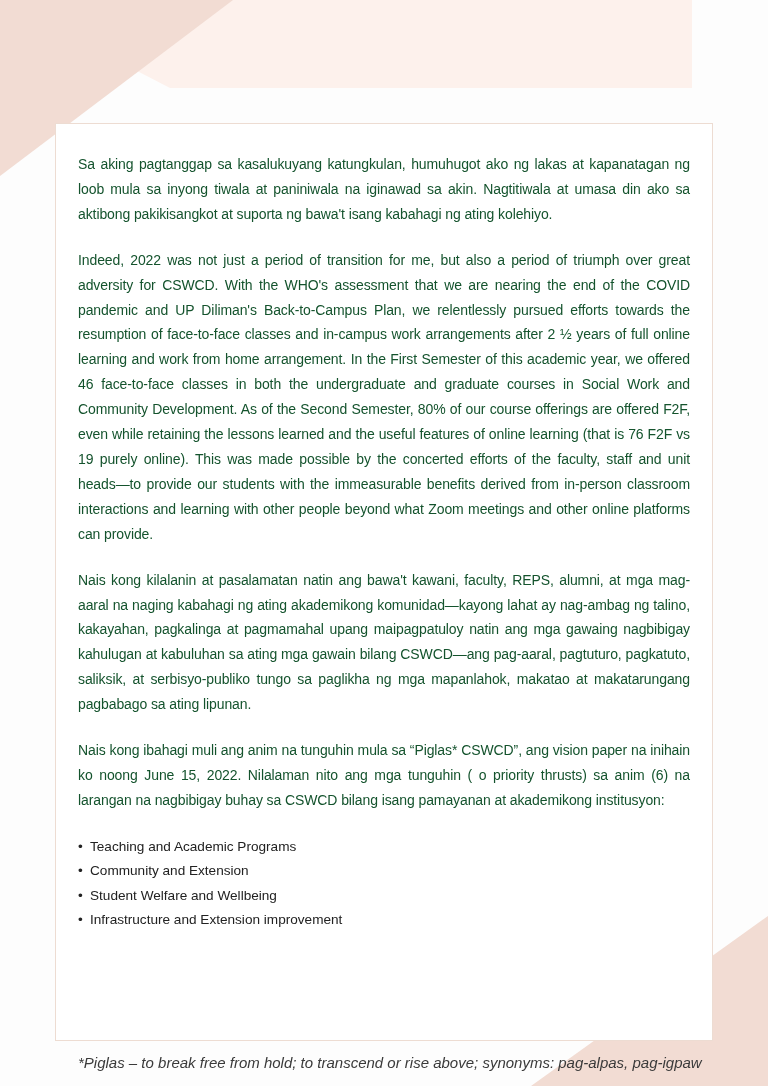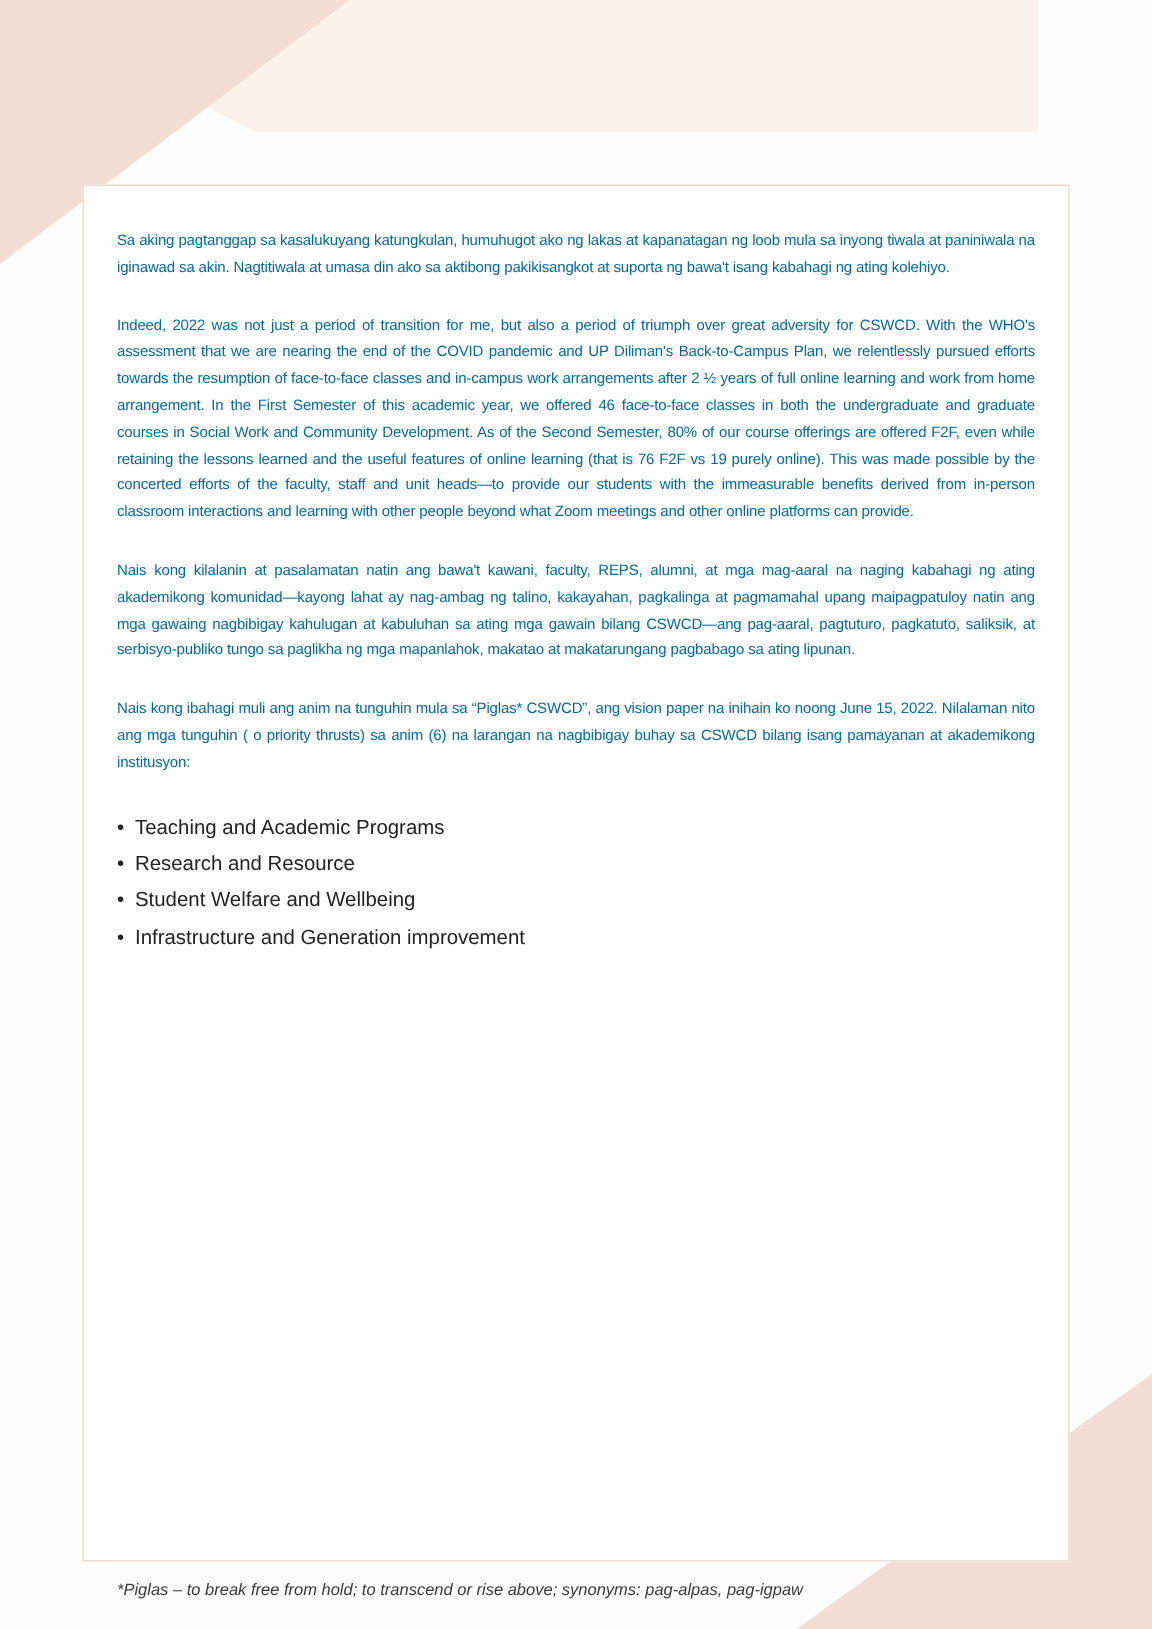--- a/index.html
+++ b/index.html
@@ -36,23 +36,23 @@
     background: #ffffff;
     border: 1px solid #eddcd2;
     z-index: 2;
   }
   .doc-inner {
     padding: 28px 22px 10px 22px;
   }
 
   p.para {
     margin: 0 0 21px 0;
-    font-size: 10px;
+    font-size: 14px;
     line-height: 1.78;
-    color: #0369a1;
+    color: #14532d;
     text-align: justify;
     text-justify: inter-word;
     letter-spacing: -0.1px;
   }
   p.para:last-of-type { margin-bottom: 0; }
 
   .italic { }
 
   ul.thrust-list {
     list-style: none;
@@ -74,21 +74,21 @@
     top: 0;
     color: #222222;
   }
 
   
   .footnote {
     position: absolute;
     left: 78px;
     top: 1053px;
     width: 560px;
-    font-size: 11px;
+    font-size: 15px;
     font-style: italic;
     color: #3a3a3a;
     line-height: 1.3;
     z-index: 3;
     white-space: nowrap;
   }
 </style>
 </head>
 <body>
 
@@ -107,21 +107,21 @@
     <p class="para">Sa aking pagtanggap sa kasalukuyang katungkulan, humuhugot ako ng lakas at kapanatagan ng loob mula sa inyong tiwala at paniniwala na iginawad sa akin. Nagtitiwala at umasa din ako sa aktibong pakikisangkot at suporta ng bawa't isang kabahagi ng ating kolehiyo.</p>
 
     <p class="para">Indeed, 2022 was not just a period of transition for me, but also a period of triumph over great adversity for CSWCD. With the WHO's assessment that we are nearing the end of the COVID pandemic and UP Diliman's Back-to-Campus Plan, we relentlessly pursued efforts towards the resumption of face-to-face classes and in-campus work arrangements after 2 ½ years of full online learning and work from home arrangement. In the First Semester of this academic year, we offered 46 face-to-face classes in both the undergraduate and graduate courses in Social Work and Community Development. As of the Second Semester, 80% of our course offerings are offered F2F, even while retaining the lessons learned and the useful features of online learning (that is 76 F2F vs 19 purely online). This was made possible by the concerted efforts of the faculty, staff and unit heads—to provide our students with the immeasurable benefits derived from in-person classroom interactions and learning with other people beyond what Zoom meetings and other online platforms can provide.</p>
 
     <p class="para">Nais kong kilalanin at pasalamatan natin ang bawa't kawani, faculty, REPS,  alumni, at mga mag-aaral na naging kabahagi ng ating akademikong komunidad—kayong lahat ay nag-ambag ng talino, kakayahan, pagkalinga at pagmamahal upang maipagpatuloy natin ang mga gawaing nagbibigay kahulugan at kabuluhan sa ating mga gawain bilang CSWCD—ang pag-aaral, pagtuturo, pagkatuto, saliksik, at serbisyo-publiko tungo sa paglikha ng mga mapanlahok, makatao at makatarungang pagbabago sa ating lipunan.</p>
 
     <p class="para"><span>Nais kong ibahagi muli ang anim na tunguhin mula sa </span><span class="italic">“Piglas* CSWCD”</span><span>, ang vision paper na inihain ko noong June 15, 2022. Nilalaman nito ang mga tunguhin ( o priority thrusts) sa anim (6) na larangan na nagbibigay buhay sa CSWCD bilang isang pamayanan at akademikong institusyon:</span></p>
 
     <ul class="thrust-list">
       <li>Teaching and Academic Programs</li>
-      <li>Research and Resource</li>
+      <li>Community and Extension</li>
       <li>Student Welfare and Wellbeing</li>
-      <li>Infrastructure and Generation improvement</li>
+      <li>Infrastructure and Extension improvement</li>
     </ul>
 
   </div>
 </div>
 
 <div class="footnote">*Piglas – to break free from hold; to transcend or rise above; synonyms: pag-alpas, pag-igpaw</div>
 
 </body></html>

